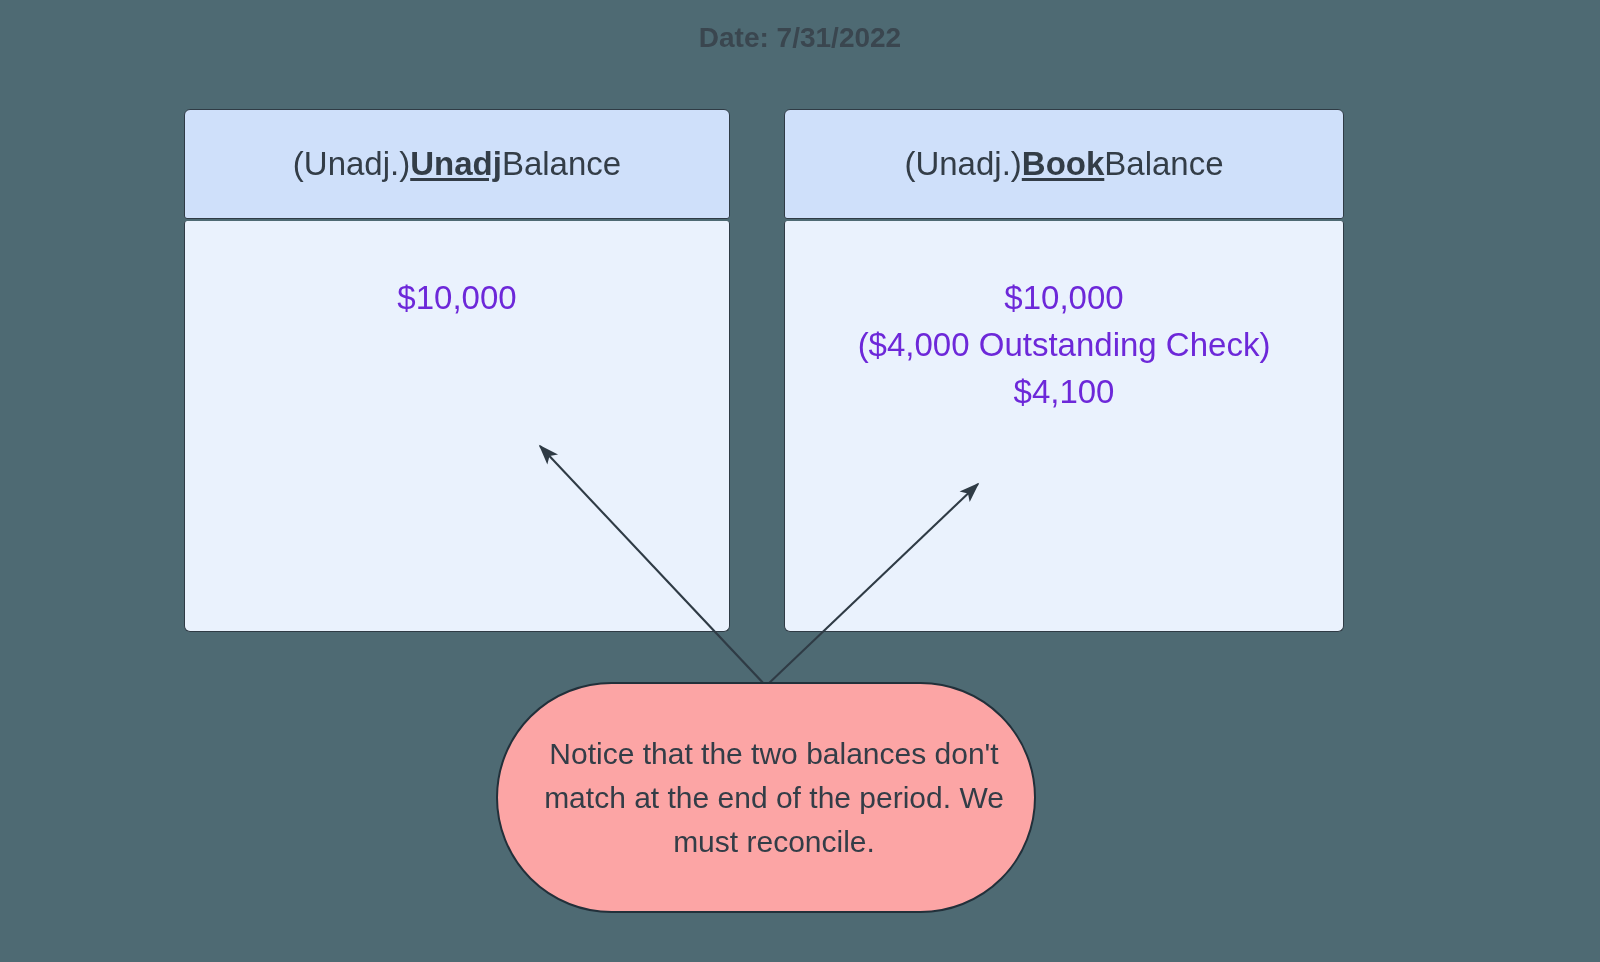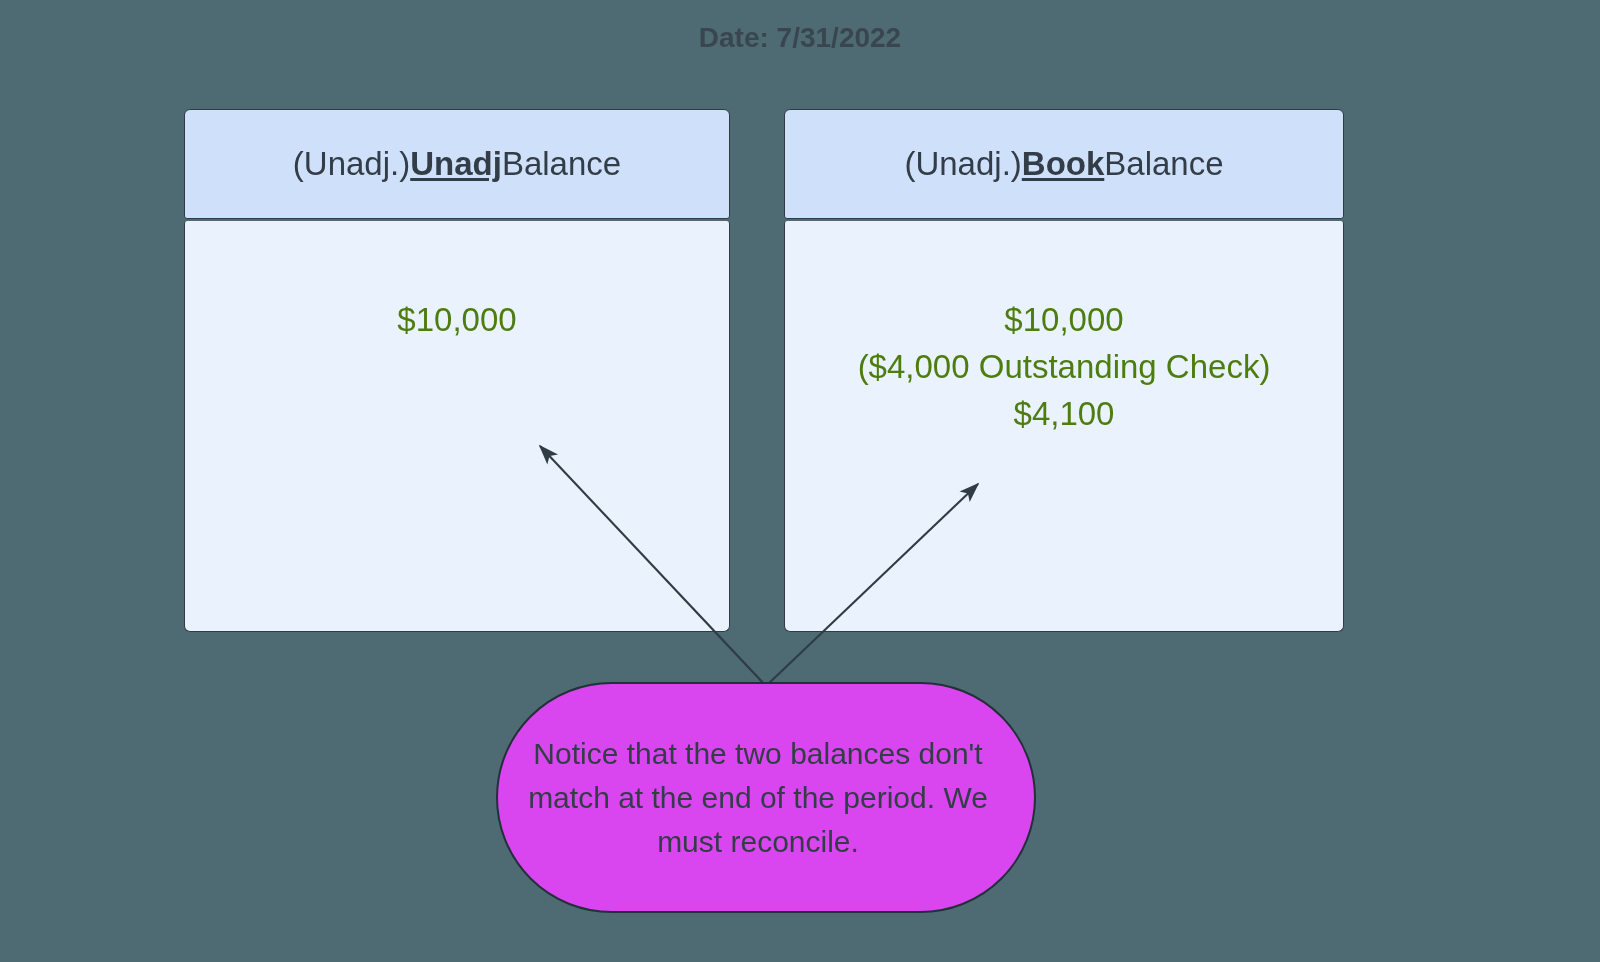--- a/index.html
+++ b/index.html
@@ -66,23 +66,23 @@
     text-decoration: underline;
     text-underline-offset: 3px;
   }
   .card-body {
     box-sizing: border-box;
     background: #eaf2fd;
     border: 1.6px solid #2f3b45;
     border-radius: 3px 3px 6px 6px;
     border-top: none;
     margin-top: 2px;
-    padding-top: 75px;
+    padding-top: 53px;
     text-align: center;
-    color: #4d7c0f;
+    color: #6d28d9;
     font-size: 33px;
     line-height: 47px;
   }
   .card-body .line {
     white-space: nowrap;
   }
   .card-body .ruled {
     text-decoration: underline;
     text-underline-offset: 4px;
   }
@@ -93,26 +93,26 @@
   #card-book .card-body { height: 411px; }
 
   
   #callout-bubble {
     position: absolute;
     left: 496px;
     top: 682px;
     width: 540px;
     height: 231px;
     box-sizing: border-box;
-    background: #d946ef;
+    background: #fca5a5;
     border: 2px solid #22303a;
     border-radius: 116px;
     display: flex;
     align-items: center;
-    justify-content: flex-start;
+    justify-content: flex-end;
     z-index: 8;
   }
   #callout-text {
     text-align: center;
     color: #333d47;
     font-size: 30px;
     line-height: 44px;
     width: 480px;
     padding: 0 20px;
   }

